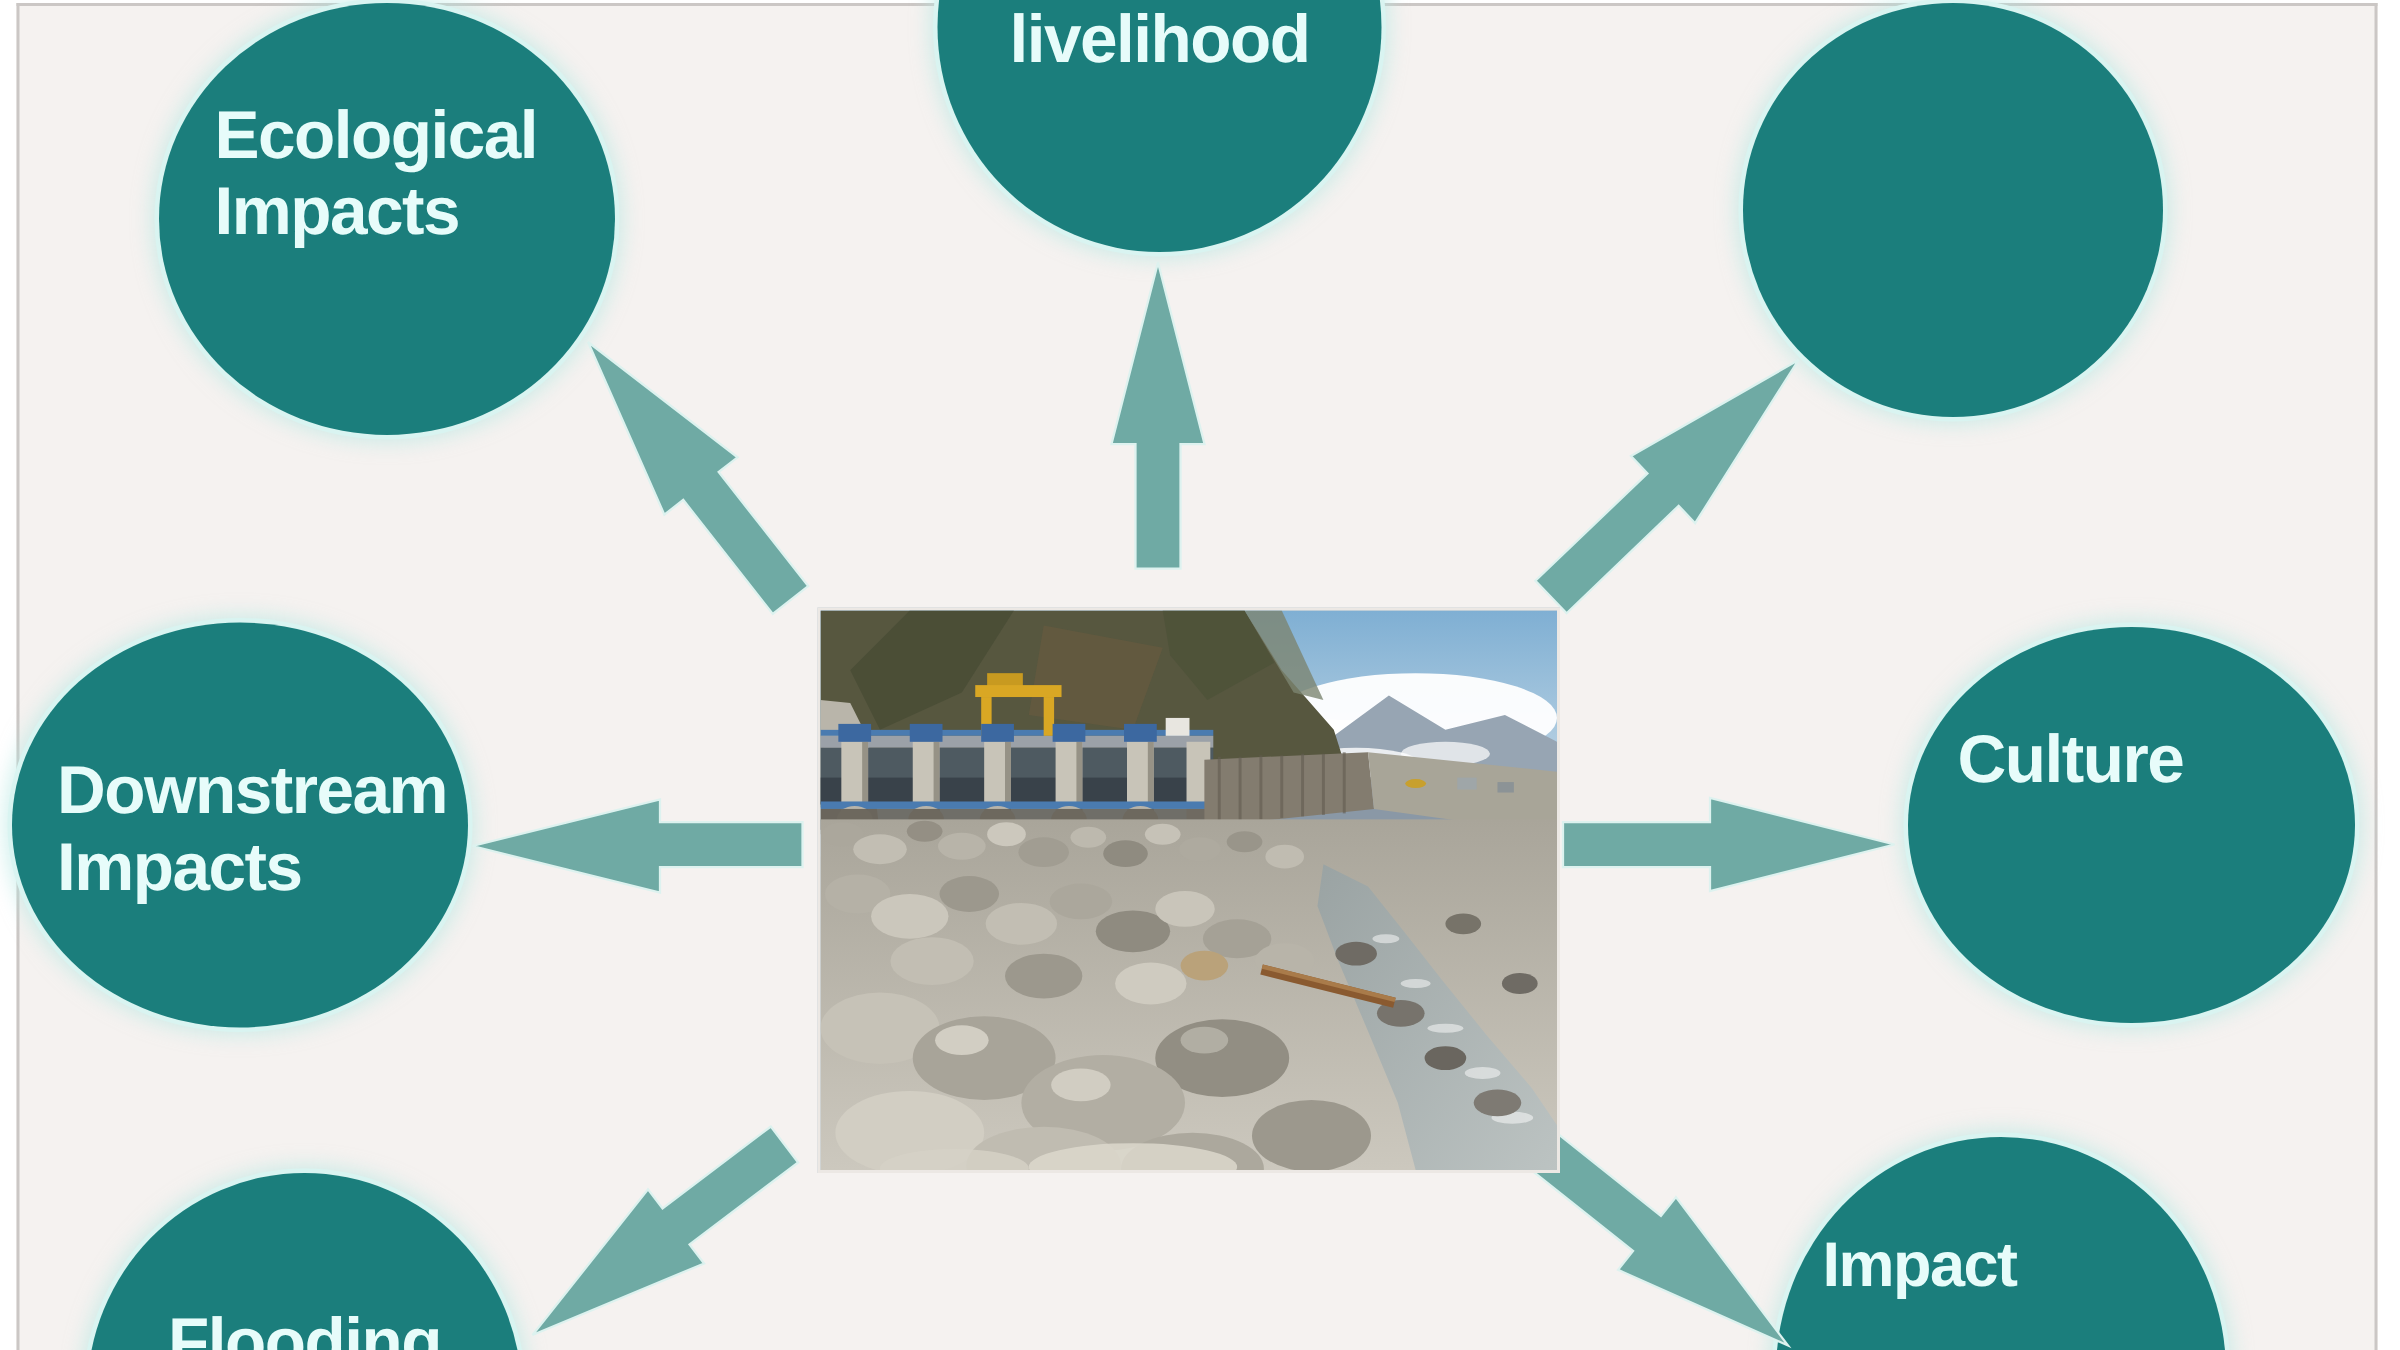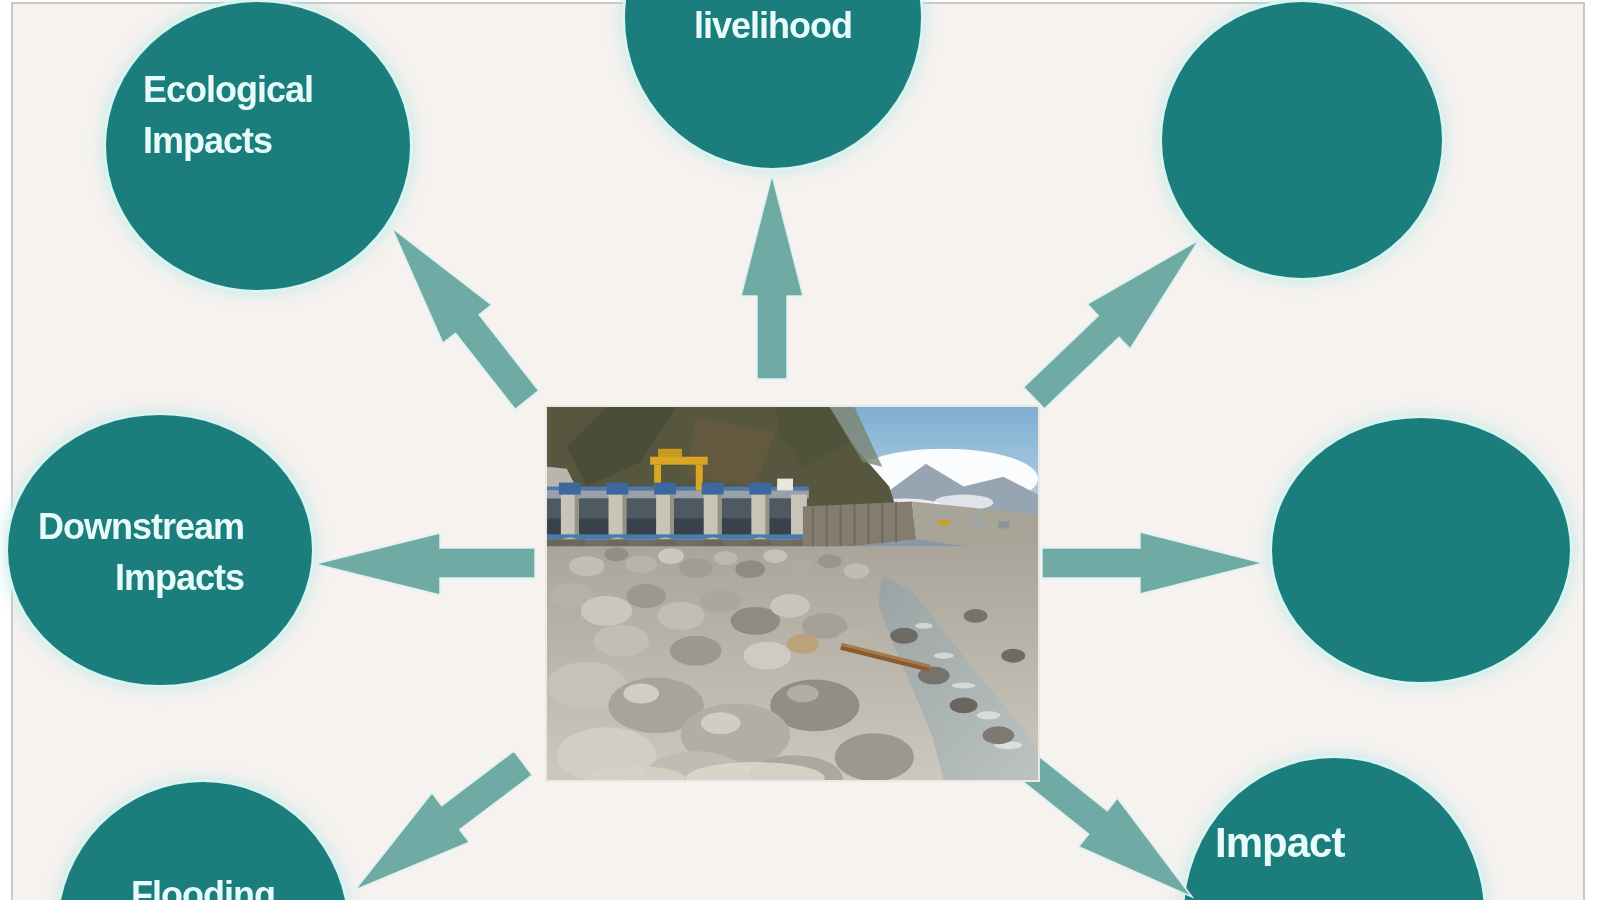--- a/index.html
+++ b/index.html
@@ -17,21 +17,21 @@
   .layer{position:absolute;left:0;top:0;width:1600px;height:900px;}
 
   
   .node{
     position:absolute;border-radius:50%;
     background:#1b7e7c;
     box-shadow:0 0 0 3px #d9f4f1, 0 0 12px 6px rgba(180,232,226,.55);
   }
   .node-label{
     position:absolute;color:#e7fcfa;font-weight:700;
-    font-size:36px;line-height:51px;letter-spacing:-1px;
+    font-size:45px;line-height:51px;letter-spacing:-1px;
     white-space:nowrap;
   }
   .node-label.center{text-align:center;}
   .node-label.small{font-size:42px;line-height:50px;}
 
   .arrows{position:absolute;left:0;top:0;}
   .photo{
     position:absolute;left:545px;top:405px;width:495px;height:377px;
     border:2px solid #ece8e4;box-sizing:border-box;background:#b9c6cf;
   }
@@ -239,26 +239,27 @@
   <div class="node-label center" style="left:613px;top:0px;width:320px;">
     <span>livelihood</span>
   </div>
 
   <div class="node-label" style="left:143px;top:64px;">
     <div>Ecological</div>
     <div>Impacts</div>
   </div>
 
 
-  <div class="node-label" style="left:38px;top:501px;text-align:right;">
+  <div class="node-label" style="left:38px;top:501px;">
     <div>Downstream</div>
     <div>Impacts</div>
   </div>
 
   <div class="node-label" style="left:1305px;top:481px;line-height:50px;">
+    <div>Culture</div>
   </div>
 
   <div class="node-label center" style="left:63px;top:869px;width:280px;">
     <span>Flooding</span>
   </div>
 
   <div class="node-label small" style="left:1215px;top:818px;">
     <div>Impact</div>
   </div>
 

